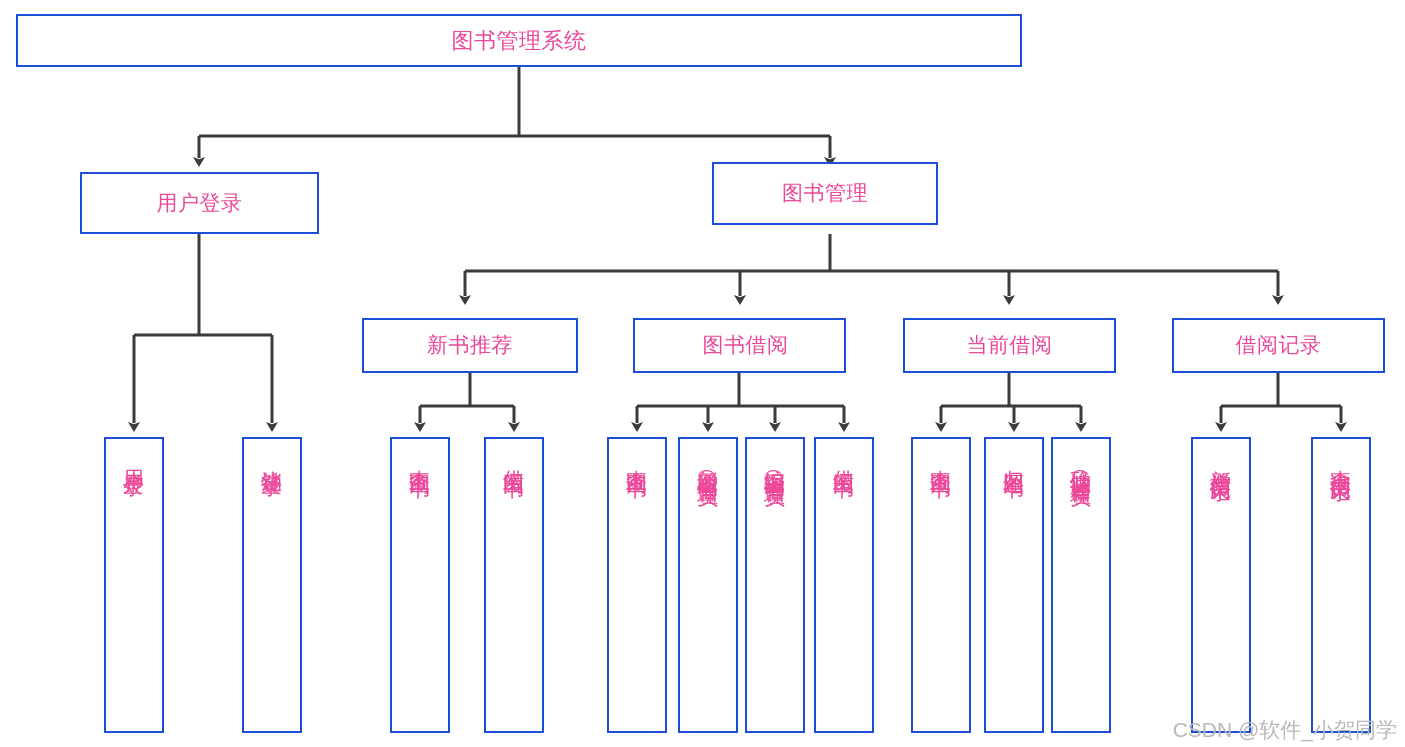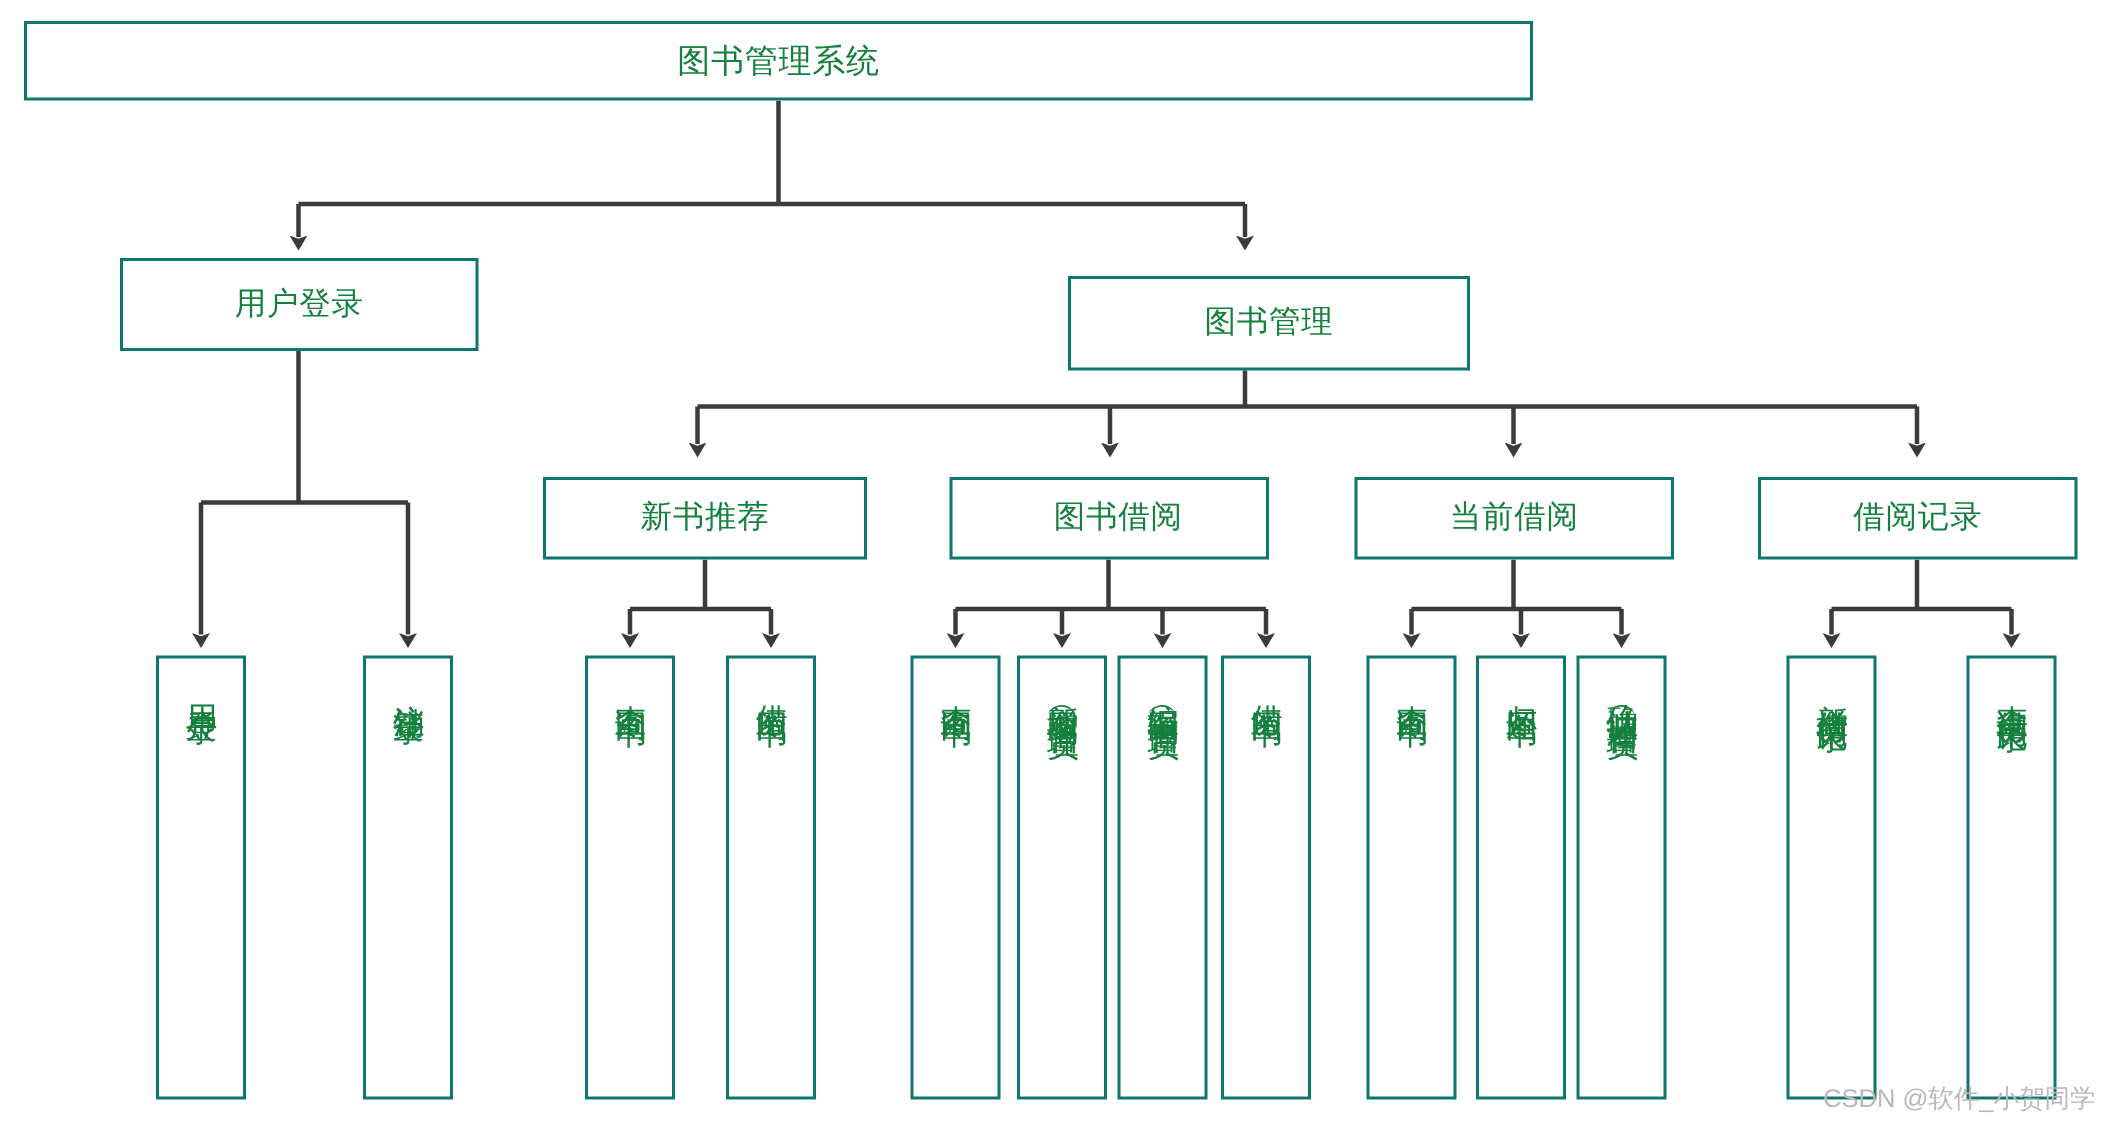--- a/index.html
+++ b/index.html
@@ -21,25 +21,25 @@
     left: 0;
     top: 0;
     width: 1405px;
     height: 747px;
     pointer-events: none;
   }
   .node {
     position: absolute;
     box-sizing: border-box;
     background: #ffffff;
-    border: 2px solid #0f766e;
+    border: 2px solid #1d4ed8;
     display: flex;
     align-items: center;
     justify-content: center;
-    color: #15803d;
+    color: #ec4899;
     z-index: 2;
   }
   .node .lbl {
     display: block;
     text-align: center;
     line-height: 1.18;
     letter-spacing: 0.5px;
   }
   
   .node.h .lbl {
@@ -57,21 +57,21 @@
     text-orientation: upright;
     font-size: 21px;
     letter-spacing: 2.5px;
     line-height: 1;
     white-space: nowrap;
   }
   #watermark {
     position: absolute;
     right: 8px;
     bottom: 3px;
-    font-size: 17px;
+    font-size: 21px;
     color: #b9b9b9;
     z-index: 5;
     white-space: nowrap;
     font-family: "Liberation Sans", "DejaVu Sans", sans-serif;
   }
 </style>
 </head>
 <body>
 
 <div id="canvas">
@@ -126,21 +126,21 @@
     </g>
   </svg>
 
   <div class="node h root" style="left:16px; top:14px; width:1006px; height:53px;">
     <span class="lbl">图书管理系统</span>
   </div>
 
   <div class="node h" style="left:80px; top:172px; width:239px; height:62px;">
     <span class="lbl">用户登录</span>
   </div>
-  <div class="node h" style="left:712px; top:184px; width:268px; height:63px;">
+  <div class="node h" style="left:712px; top:162px; width:226px; height:63px;">
     <span class="lbl">图书管理</span>
   </div>
 
   <div class="node h" style="left:362px; top:318px; width:216px; height:55px;">
     <span class="lbl">新书推荐</span>
   </div>
   <div class="node h" style="left:633px; top:318px; width:213px; height:55px;padding-left:12px;">
     <span class="lbl">图书借阅</span>
   </div>
   <div class="node h" style="left:1172px; top:318px; width:213px; height:55px;">

